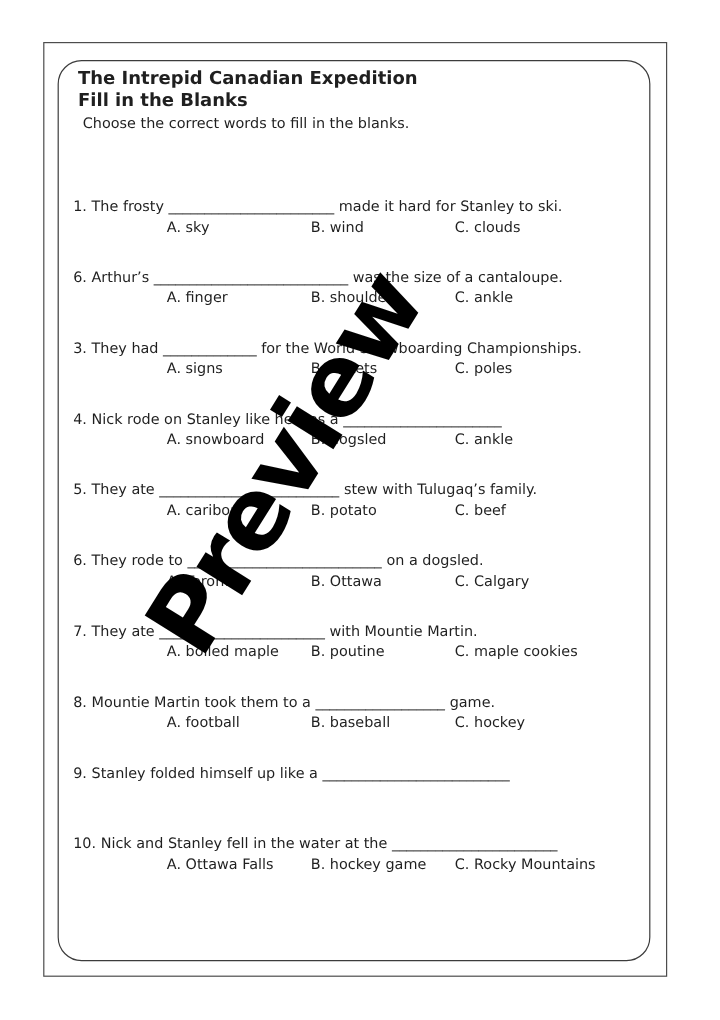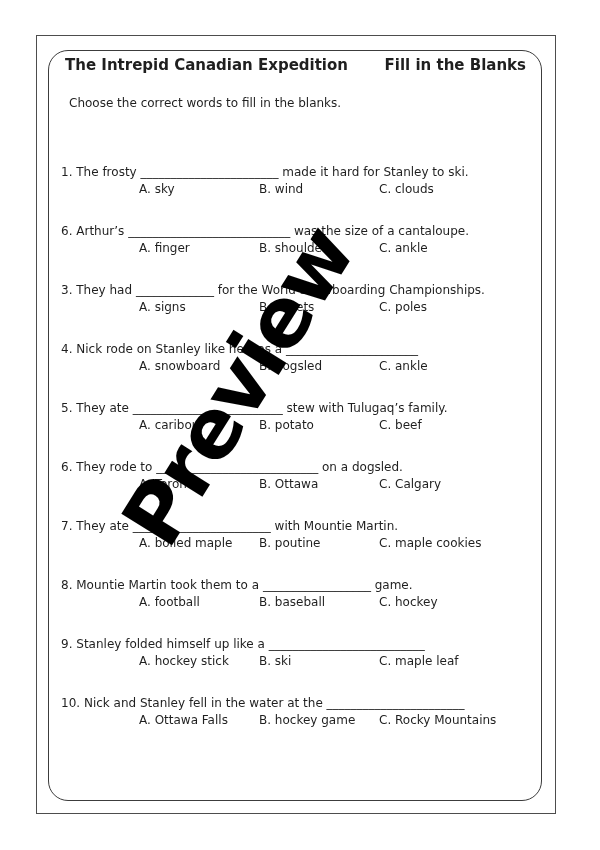--- a/index.html
+++ b/index.html
@@ -39,20 +39,21 @@
     position: absolute;
     top: 5px;
     left: 16px;
     right: 15px;
     display: flex;
     justify-content: space-between;
     align-items: baseline;
     font-size: 15px;
     font-weight: bold;
     white-space: nowrap;
+    flex-direction: column;
   }
   .instruction {
     position: absolute;
     top: 45px;
     left: 20px;
     font-size: 12px;
     white-space: nowrap;
   }
   .questions {
     position: absolute;
@@ -160,25 +161,20 @@
         <div class="question">
           <span class="q-line">8. Mountie Martin took them to a __________________ game.</span>
           <div class="q-opts">
             <span>A. football</span>
             <span>B. baseball</span>
             <span>C. hockey</span>
           </div>
         </div>
         <div class="question">
           <span class="q-line">9. Stanley folded himself up like a __________________________</span>
-          <div class="q-opts">
-            <span>A. hockey stick</span>
-            <span>B. ski</span>
-            <span>C. maple leaf</span>
-          </div>
         </div>
         <div class="question">
           <span class="q-line">10. Nick and Stanley fell in the water at the _______________________</span>
           <div class="q-opts">
             <span>A. Ottawa Falls</span>
             <span>B. hockey game</span>
             <span>C. Rocky Mountains</span>
           </div>
         </div>
       </div>

